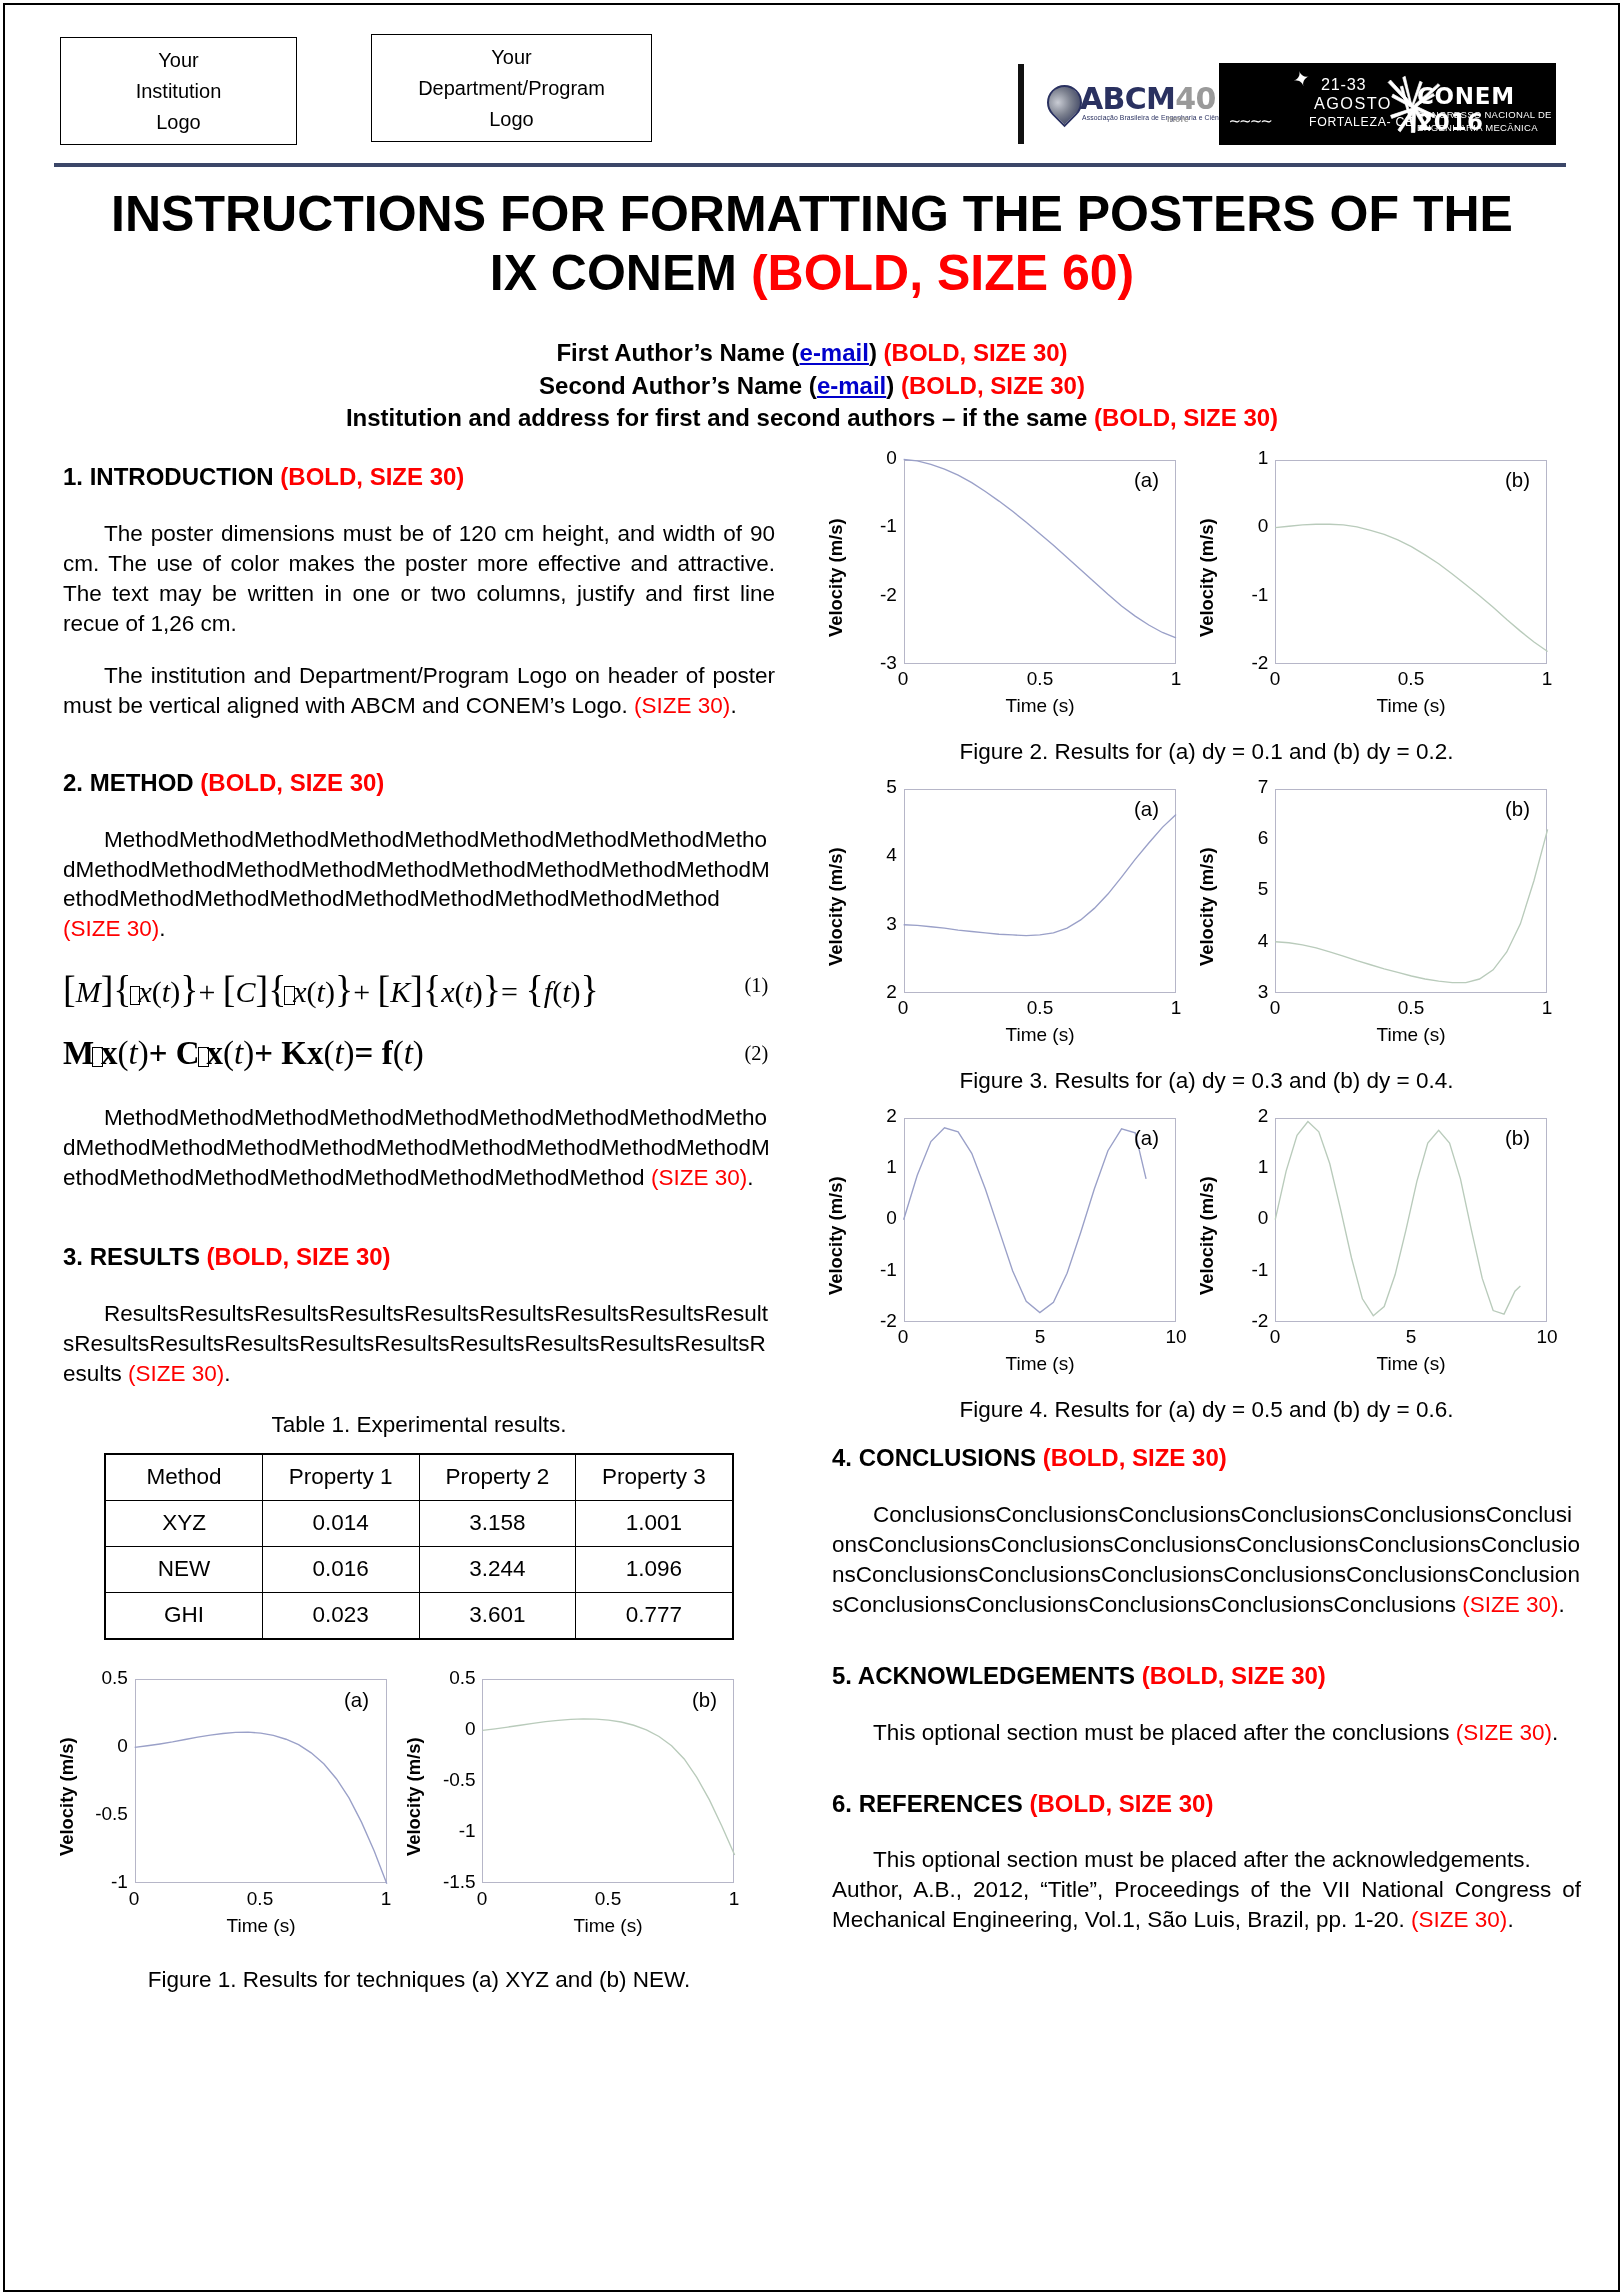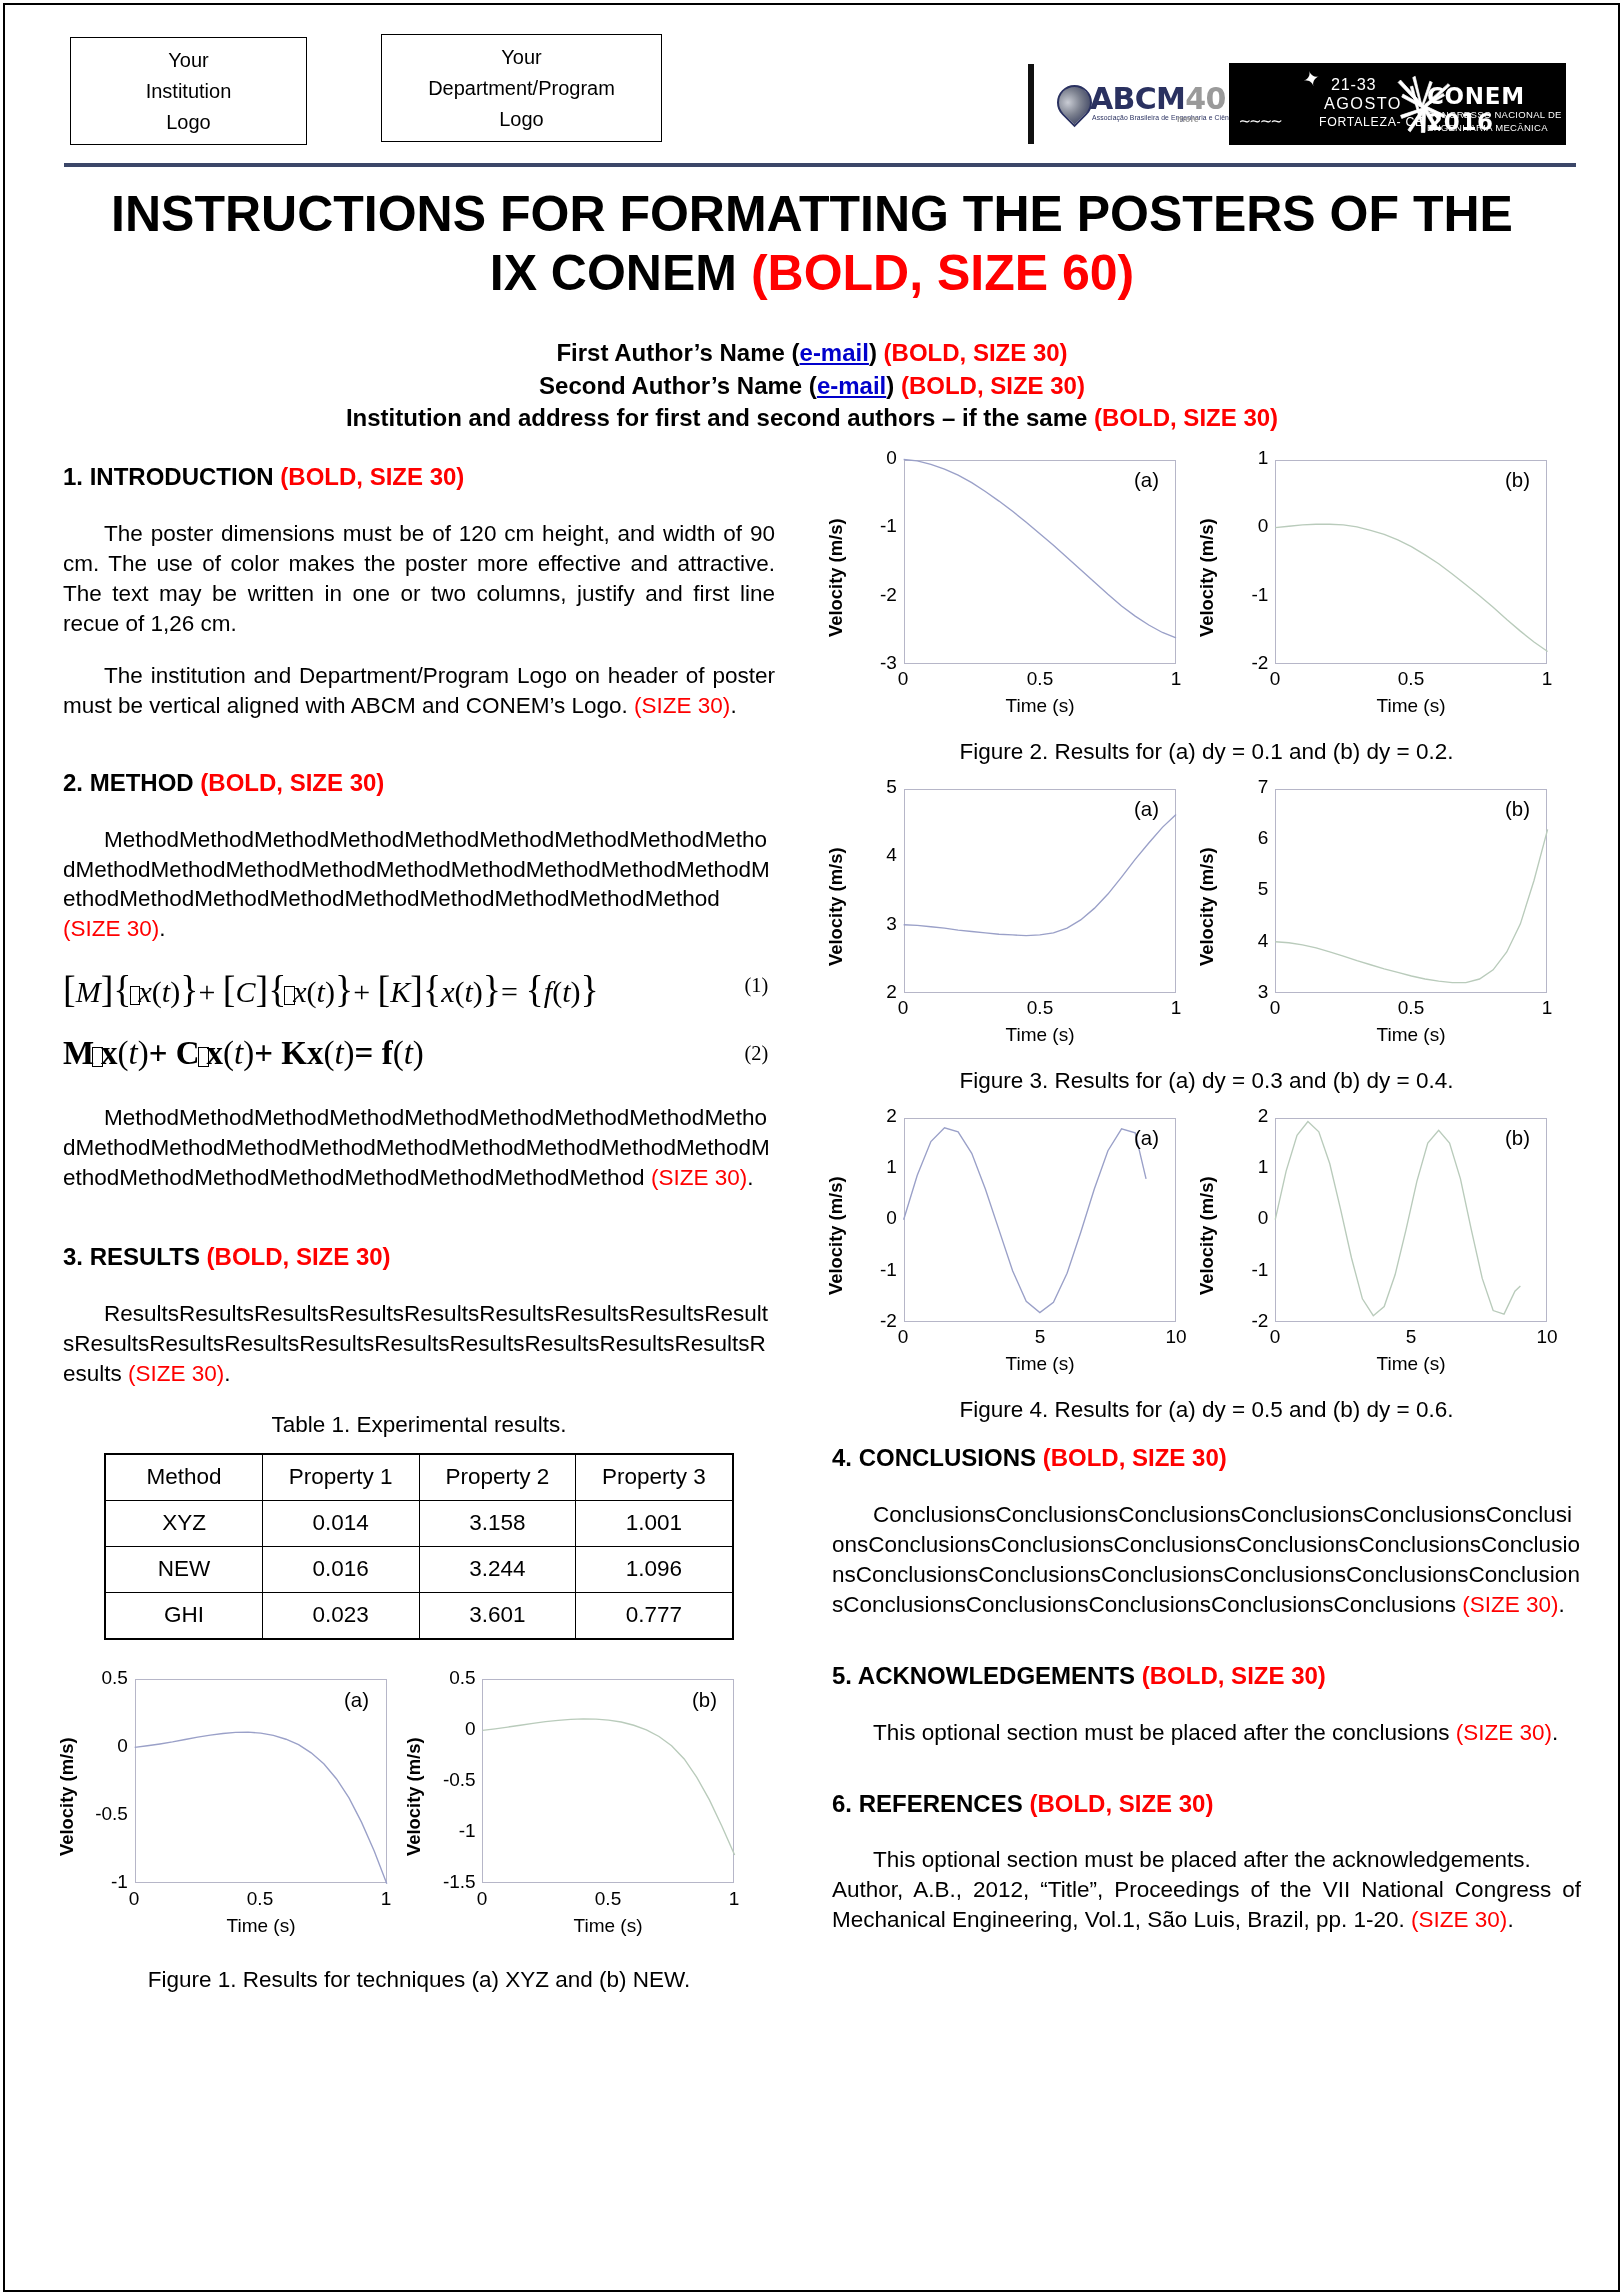--- a/index.html
+++ b/index.html
@@ -13,21 +13,21 @@
   }
   .page-border{
     position:absolute; left:2.7px; top:2.7px;
     width:1617px; height:2289px;
     border:2px solid #000;
     box-sizing:border-box;
     pointer-events:none;
   }
 
   
-  .header{ position:absolute; left:10px; top:0; width:1522px; height:170px; }
+  .header{ position:absolute; left:0; top:0; width:1522px; height:170px; }
   .logo-box{
     position:absolute; border:1.4px solid #000; background:#fff;
     display:flex; align-items:center; justify-content:center;
     text-align:center; line-height:1.55; font-size:20px;
   }
   #logo-institution{ left:60px; top:37px; width:235px; height:106px; }
   #logo-department{ left:371px;  top:34px; width:279px; height:106px; }
 
   .abcm-wrap{ position:absolute; left:1018px; top:61px; display:flex; align-items:center; height:85px; }
   .abcm-rule{ width:6.1px; height:80px; background:#111; margin-right:23px; }

